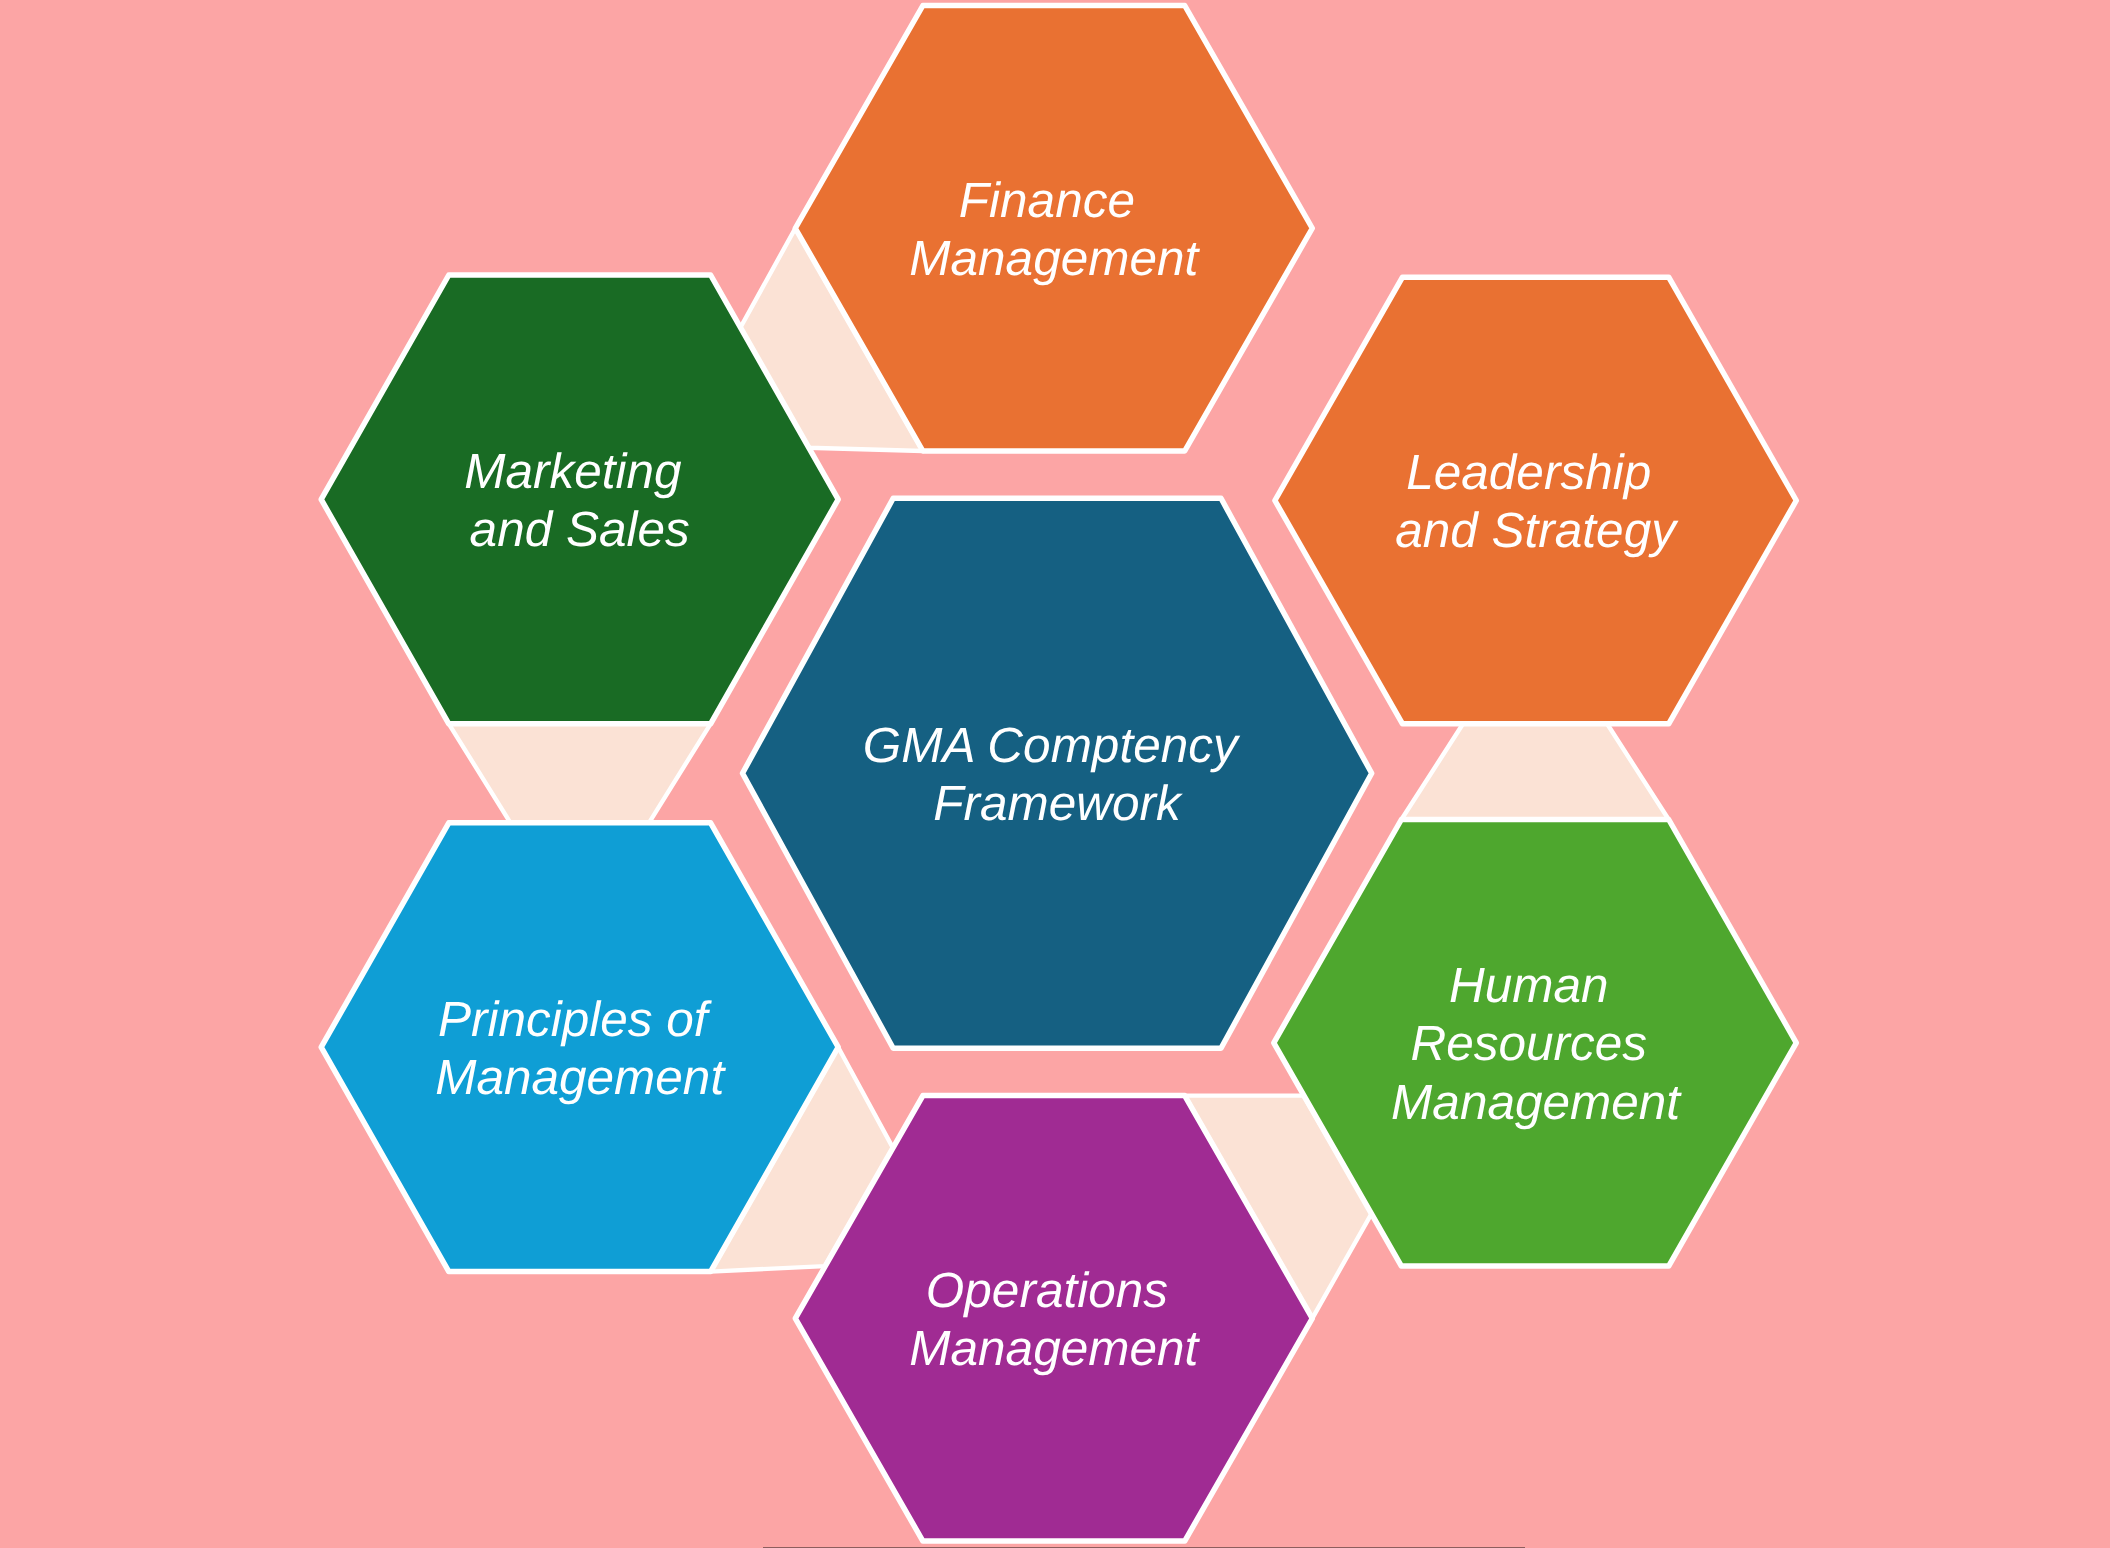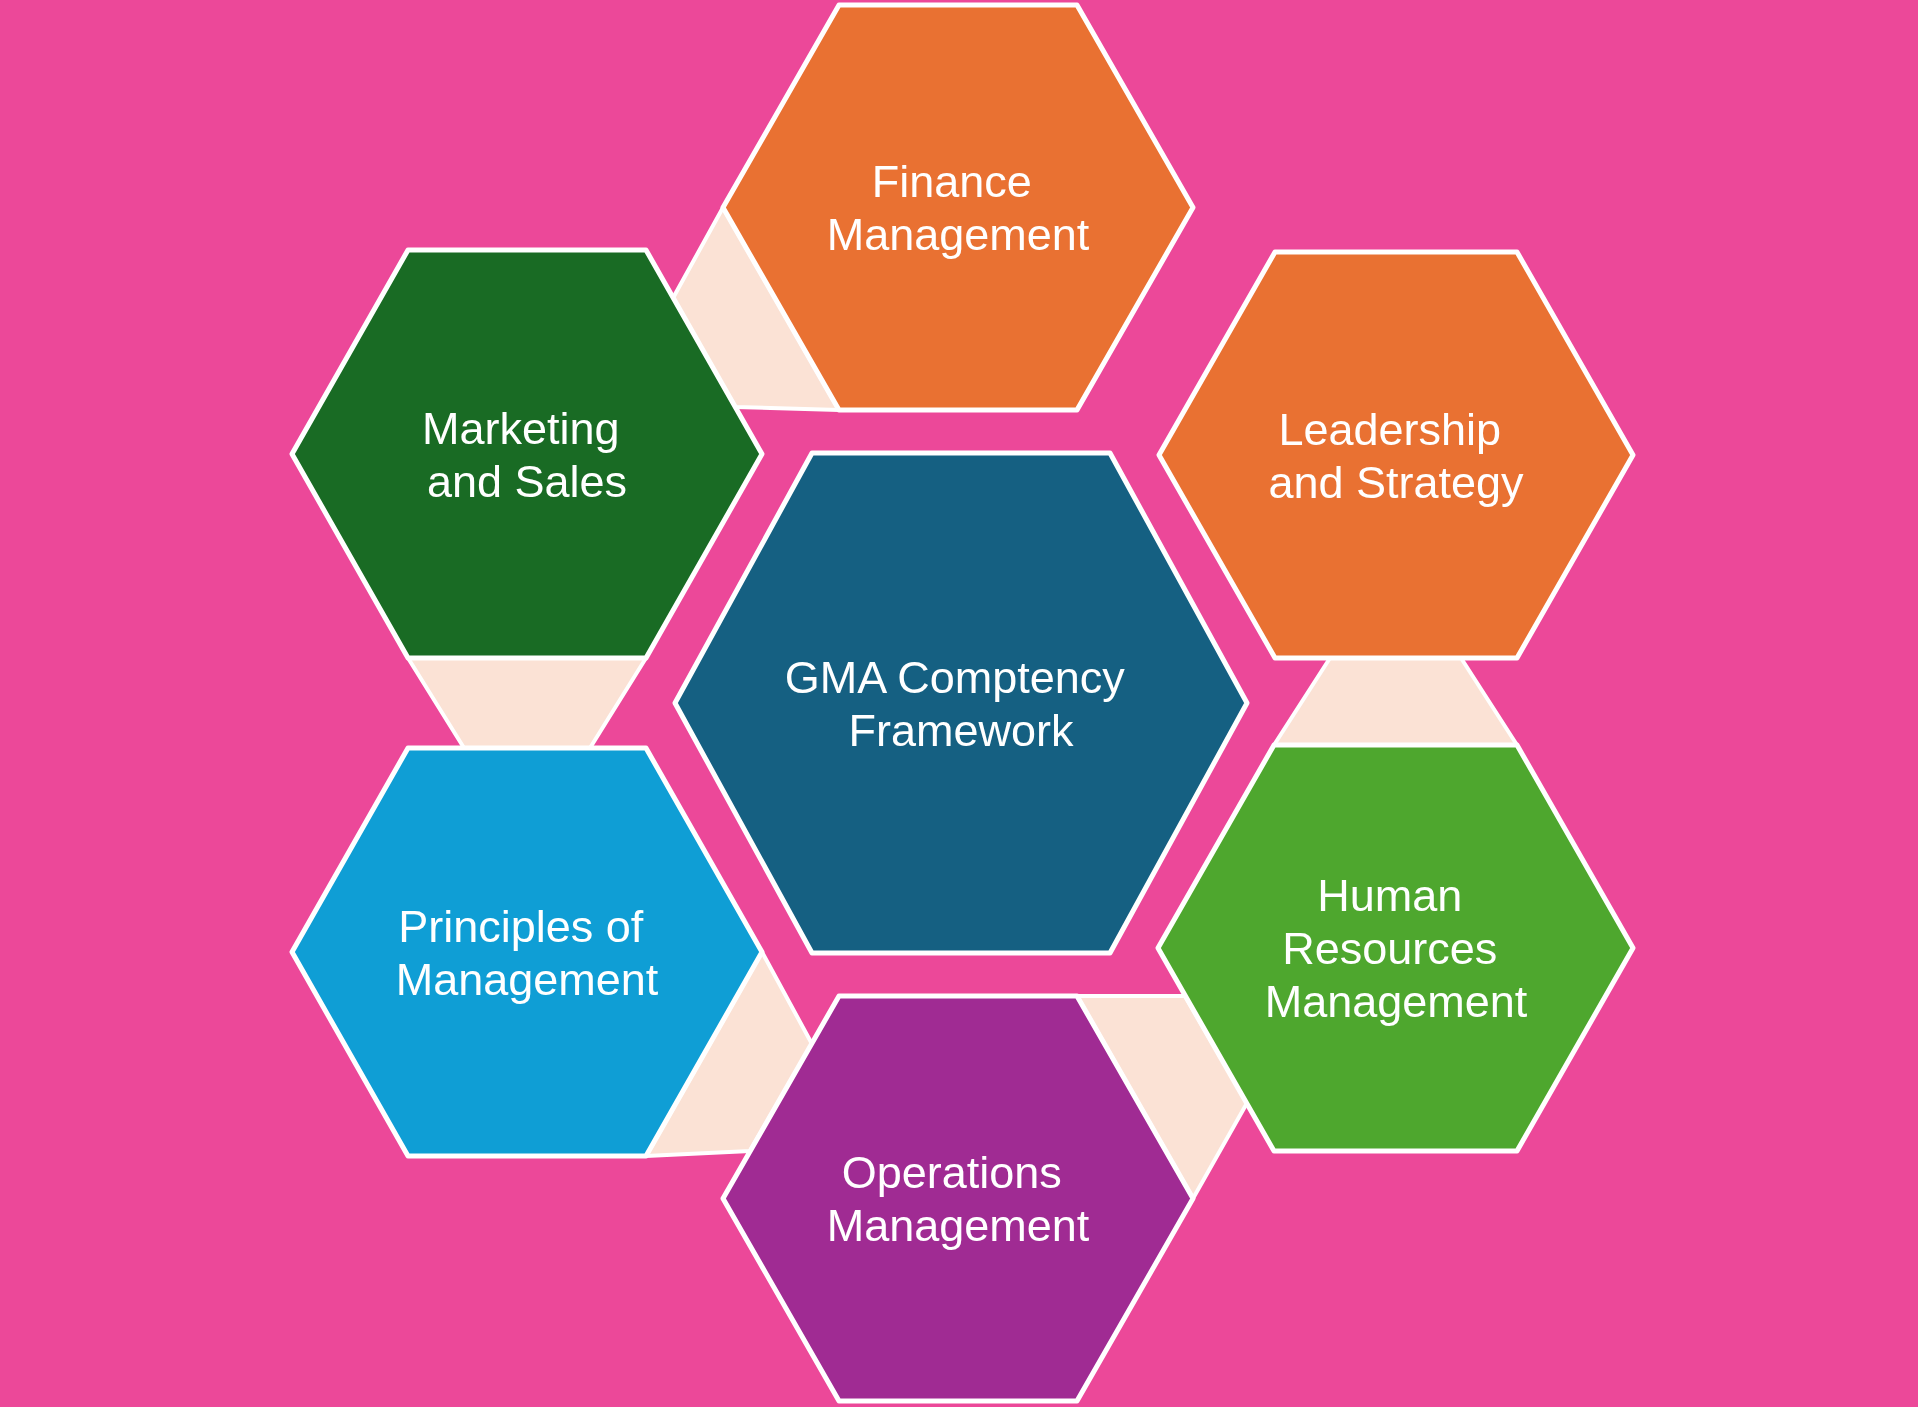--- a/index.html
+++ b/index.html
@@ -4,23 +4,24 @@
 <style>
   html, body {
     margin: 0;
     padding: 0;
     background: #000000;
   }
   .stage {
     position: relative;
     width: 1918px;
     height: 1407px;
-    background: #ec4899;
+    background: #fca5a5;
     overflow: hidden;
     font-family: "Liberation Sans", "DejaVu Sans", sans-serif;
+    font-style: italic;
   }
   svg.diagram {
     display: block;
     width: 1918px;
     height: 1407px;
   }
   .connector {
     stroke: #FFFFFF;
     stroke-width: 4;
     stroke-linejoin: round;

